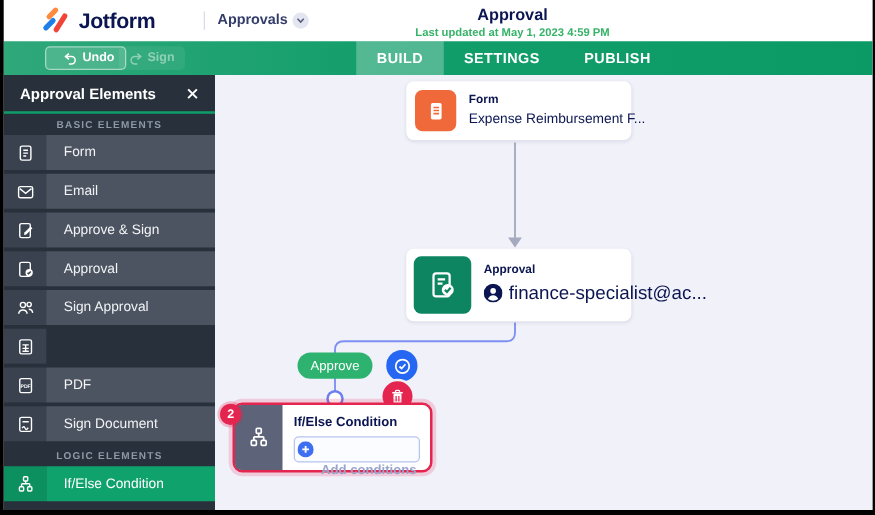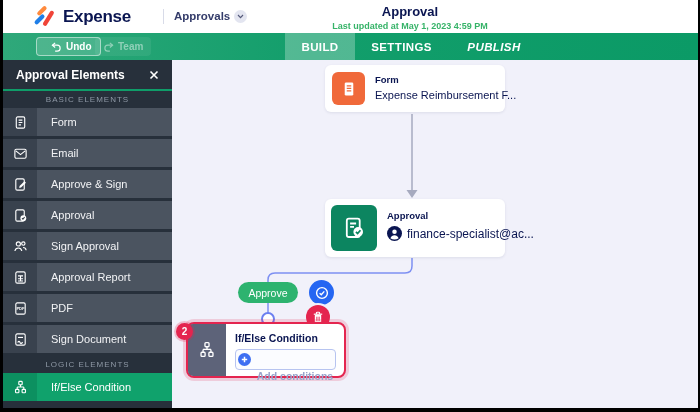--- a/index.html
+++ b/index.html
@@ -28,29 +28,29 @@
   .undo-btn,.redo-btn { position:absolute; top:4px; height:19px; display:flex; align-items:center;
              gap:4px; padding:0 8px; border-radius:4px; font-size:10px; font-weight:bold; color:#fff; }
   .undo-btn { left:33px; background:rgba(255,255,255,0.16); border:1px solid rgba(255,255,255,0.5);padding-left:14px; }
   .redo-btn { left:92px; background:rgba(255,255,255,0.07); color:rgba(255,255,255,0.45); }
   .redo-btn svg { opacity:0.45; }
   .tabs { position:absolute; left:282px; top:0; height:31px; display:flex; }
   .tab { height:27px; display:flex; align-items:center; justify-content:center;
          color:#fff; font-size:11.5px; font-weight:bold; letter-spacing:0.4px; }
   .tab-build { width:70px; background:rgba(255,255,255,0.27); }
   .tab-settings { width:93px; }
-  .tab-publish { width:92px;font-style:italic; }
+  .tab-publish { width:92px; }
 
   
   .sidebar { position:absolute; left:0; top:60px; width:169px; height:348px; background:#27303b; overflow:hidden; }
   .sb-head { height:29px; display:flex; align-items:center; padding:0 13px; }
   .sb-title { flex:1; color:#fff; font-size:12px; font-weight:bold; }
   .sb-green-line { height:2px; background:#0f9d69; }
   .sb-section { height:17px; display:flex; align-items:center; justify-content:center;
-                color:#8f99a6; font-size:8px; font-weight:normal; letter-spacing:1px; }
+                color:#8f99a6; font-size:8px; font-weight:bold; letter-spacing:1px; }
   .s-item { height:28px; margin-bottom:3px; display:flex; cursor:pointer; }
   .s-ic { width:34px; background:#39424e; display:flex; align-items:center; justify-content:center; }
   .s-lb { flex:1; background:#4b5460; display:flex; align-items:center; padding-left:14px;
           color:#f2f3f5; font-size:11px; }
   .s-item.green .s-ic { background:#0c9060; }
   .s-item.green .s-lb { background:#10a26c; color:#fff; }
 
   
   .canvas { position:absolute; left:169px; top:60px; width:526px; height:348px; background:#f1f1fa; }
   .conn { position:absolute; left:0; top:0; }
@@ -61,21 +61,21 @@
   .form-ic { position:absolute; left:7px; top:7px; width:33px; height:33px; background:#f0693a;
              border-radius:6px; display:flex; align-items:center; justify-content:center; }
   .form-node .nt { position:absolute; left:50px; top:9px; }
   .approval-node { left:153px; top:139px; width:180px; height:58px; }
   .appr-ic { position:absolute; left:6px; top:6px; width:46px; height:46px; background:#0c8560;
              border-radius:6px; display:flex; align-items:center; justify-content:center; }
   .approval-node .nt { position:absolute; left:62px; top:11px; }
   .nt-type { font-size:9.5px; font-weight:bold; color:#0a1551; }
   .nt-title { font-size:11px; color:#0a1551; margin-top:4px; white-space:nowrap; }
   .assignee { display:flex; align-items:center; gap:5px; margin-top:5px; }
-  .assignee .email { font-size:12px; color:#0a1551; white-space:nowrap; }
+  .assignee .email { font-size:15px; color:#0a1551; white-space:nowrap; }
 
   .approve-pill { position:absolute; left:66px; top:222px; width:60px; height:21px; border-radius:11px;
                   background:#2db36f; color:#fff; font-size:10.5px; display:flex;
                   align-items:center; justify-content:center; }
   .act-btn { position:absolute; border-radius:50%; display:flex; align-items:center;
              justify-content:center; cursor:pointer; }
   .btn-approve-edit { left:137px; top:220px; width:25px; height:25px; background:#2566f2;
                       box-shadow:0 0 0 2px #f1f1fa; }
   .btn-delete { left:134px; top:245px; width:24px; height:24px; background:#e4254f;
                 box-shadow:0 0 0 2px #f1f1fa; }
@@ -105,21 +105,21 @@
 
   <div class="header">
     <div class="logo-wrap">
       <svg class="logo-mark" viewBox="0 0 24 24">
         <g fill="none" stroke-linecap="round" stroke-width="4">
           <path d="M7 9 L12 4" stroke="#ff8a3d"></path>
           <path d="M4.5 17.5 L10 12" stroke="#1f7fe8"></path>
           <path d="M12.5 19 L19 8.5" stroke="#f04438"></path>
         </g>
       </svg>
-      <span class="brand">Expense</span>
+      <span class="brand">Jotform</span>
     </div>
     <div class="hdr-div"></div>
     <span class="product">Approvals</span>
     <span class="chev-circle">
       <svg width="7" height="5" viewBox="0 0 8 6">
         <path d="M1 1.2 L4 4.4 L7 1.2" fill="none" stroke="#555a7a" stroke-width="1.4"></path>
       </svg>
     </span>
     <div class="title-block">
       <div class="page-title">Approval</div>
@@ -133,21 +133,21 @@
         <path d="M4.5 1 1.5 3.5 4.5 6" stroke="#fff" fill="none" stroke-width="1.3"></path>
         <path d="M1.5 3.5h5.2a3.3 3.3 0 0 1 0 6.6H4.5" stroke="#fff" fill="none" stroke-width="1.3"></path>
       </svg>
       <span>Undo</span>
     </div>
     <div class="redo-btn">
       <svg width="11" height="10" viewBox="0 0 12 11" style="transform:scaleX(-1)">
         <path d="M4.5 1 1.5 3.5 4.5 6" stroke="#fff" fill="none" stroke-width="1.3"></path>
         <path d="M1.5 3.5h5.2a3.3 3.3 0 0 1 0 6.6H4.5" stroke="#fff" fill="none" stroke-width="1.3"></path>
       </svg>
-      <span>Team</span>
+      <span>Sign</span>
     </div>
     <div class="tabs">
       <div class="tab tab-build">BUILD</div>
       <div class="tab tab-settings">SETTINGS</div>
       <div class="tab tab-publish">PUBLISH</div>
     </div>
   </div>
 
   <div class="sidebar">
     <div class="sb-head">
@@ -207,21 +207,20 @@
       </span>
       <span class="s-lb">Sign Approval</span>
     </div>
     <div class="s-item">
       <span class="s-ic">
         <svg width="15" height="15" viewBox="0 0 16 16" fill="none" stroke="#fff" stroke-width="1.2">
           <rect x="3" y="2" width="10" height="12" rx="1.5"></rect>
               <path d="M5.3 6.3h5.4M5.3 9.3h5.4M8 6.3v5.4M5.3 11.7h5.4"></path>
             </svg>
       </span>
-      <span class="s-lb">Approval Report</span>
     </div>
     <div class="s-item">
       <span class="s-ic">
         <svg width="15" height="15" viewBox="0 0 16 16" fill="none" stroke="#fff" stroke-width="1.2">
           <rect x="3" y="2" width="10" height="12" rx="1.5"></rect>
           <text x="8" y="10" font-size="4.4" text-anchor="middle" fill="#fff" stroke="none" font-weight="bold" font-family="Liberation Sans, sans-serif">PDF</text>
             </svg>
       </span>
       <span class="s-lb">PDF</span>
     </div>

